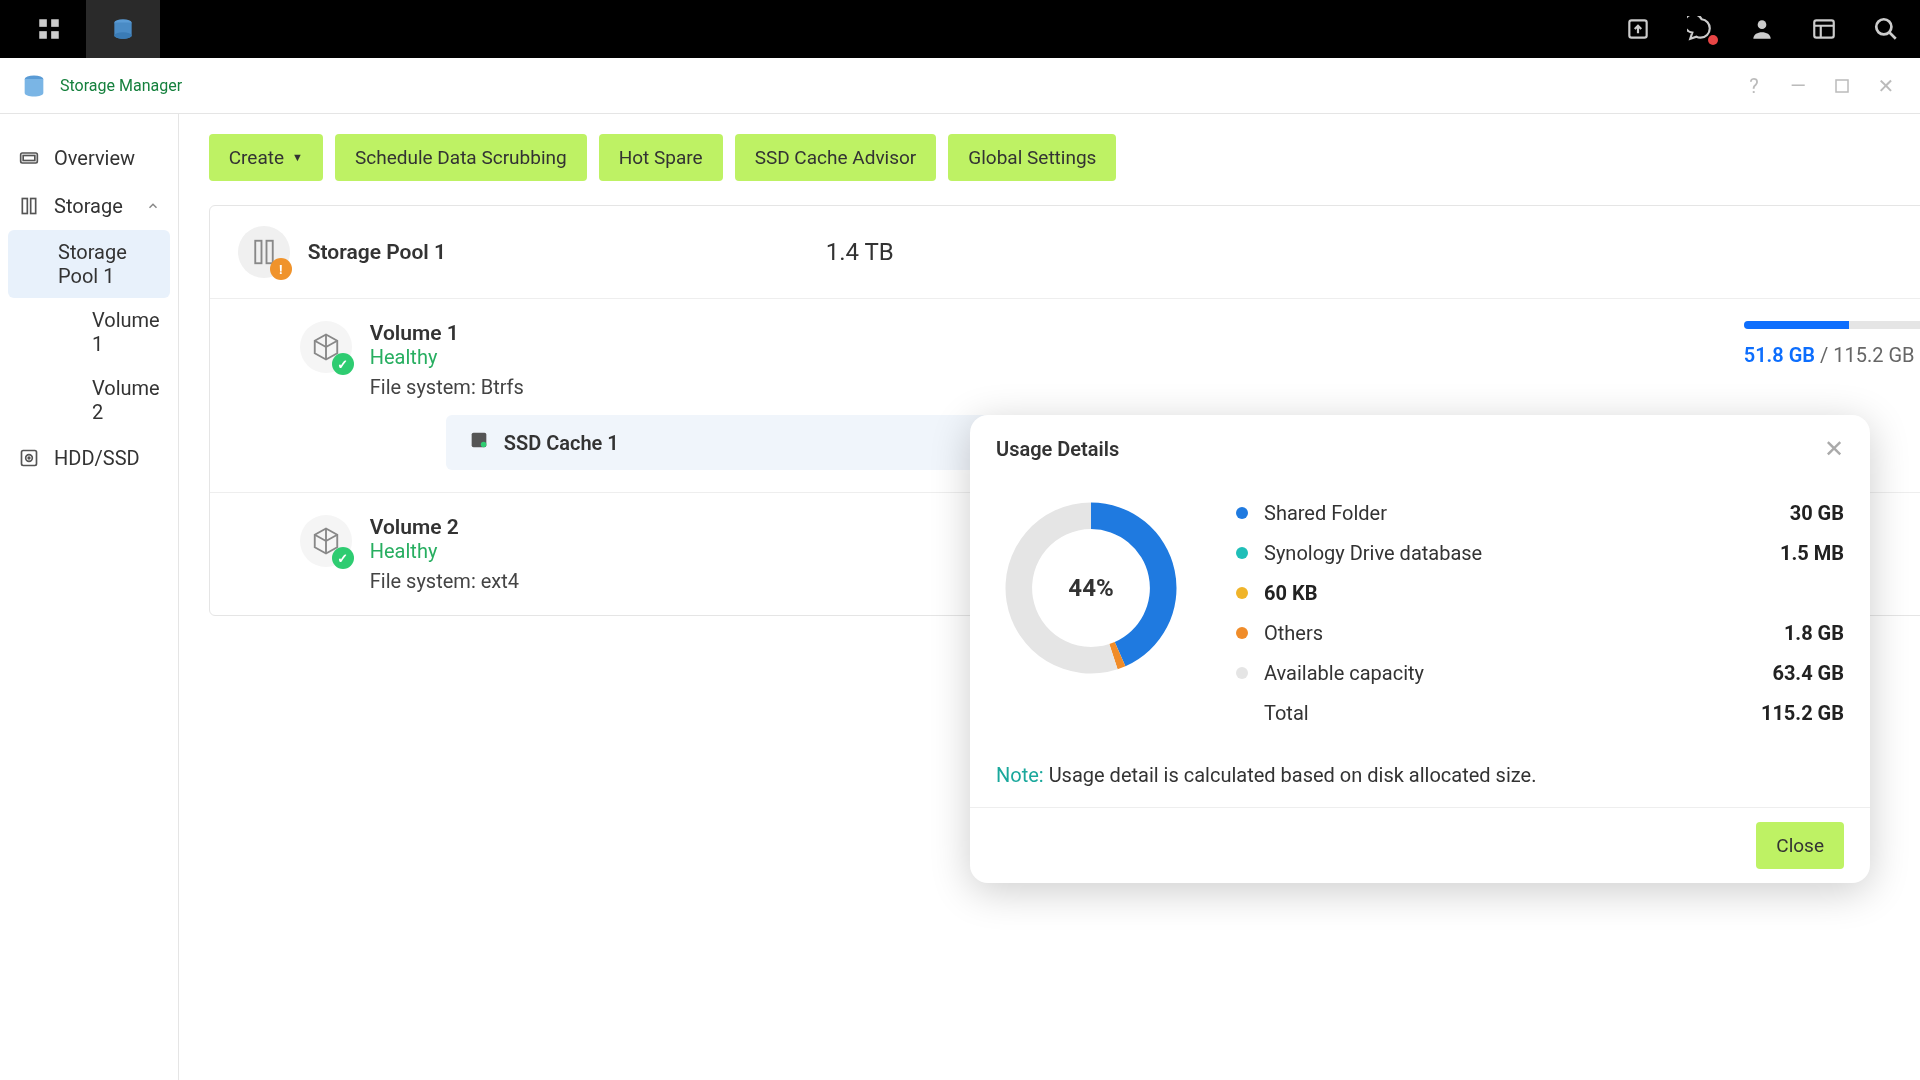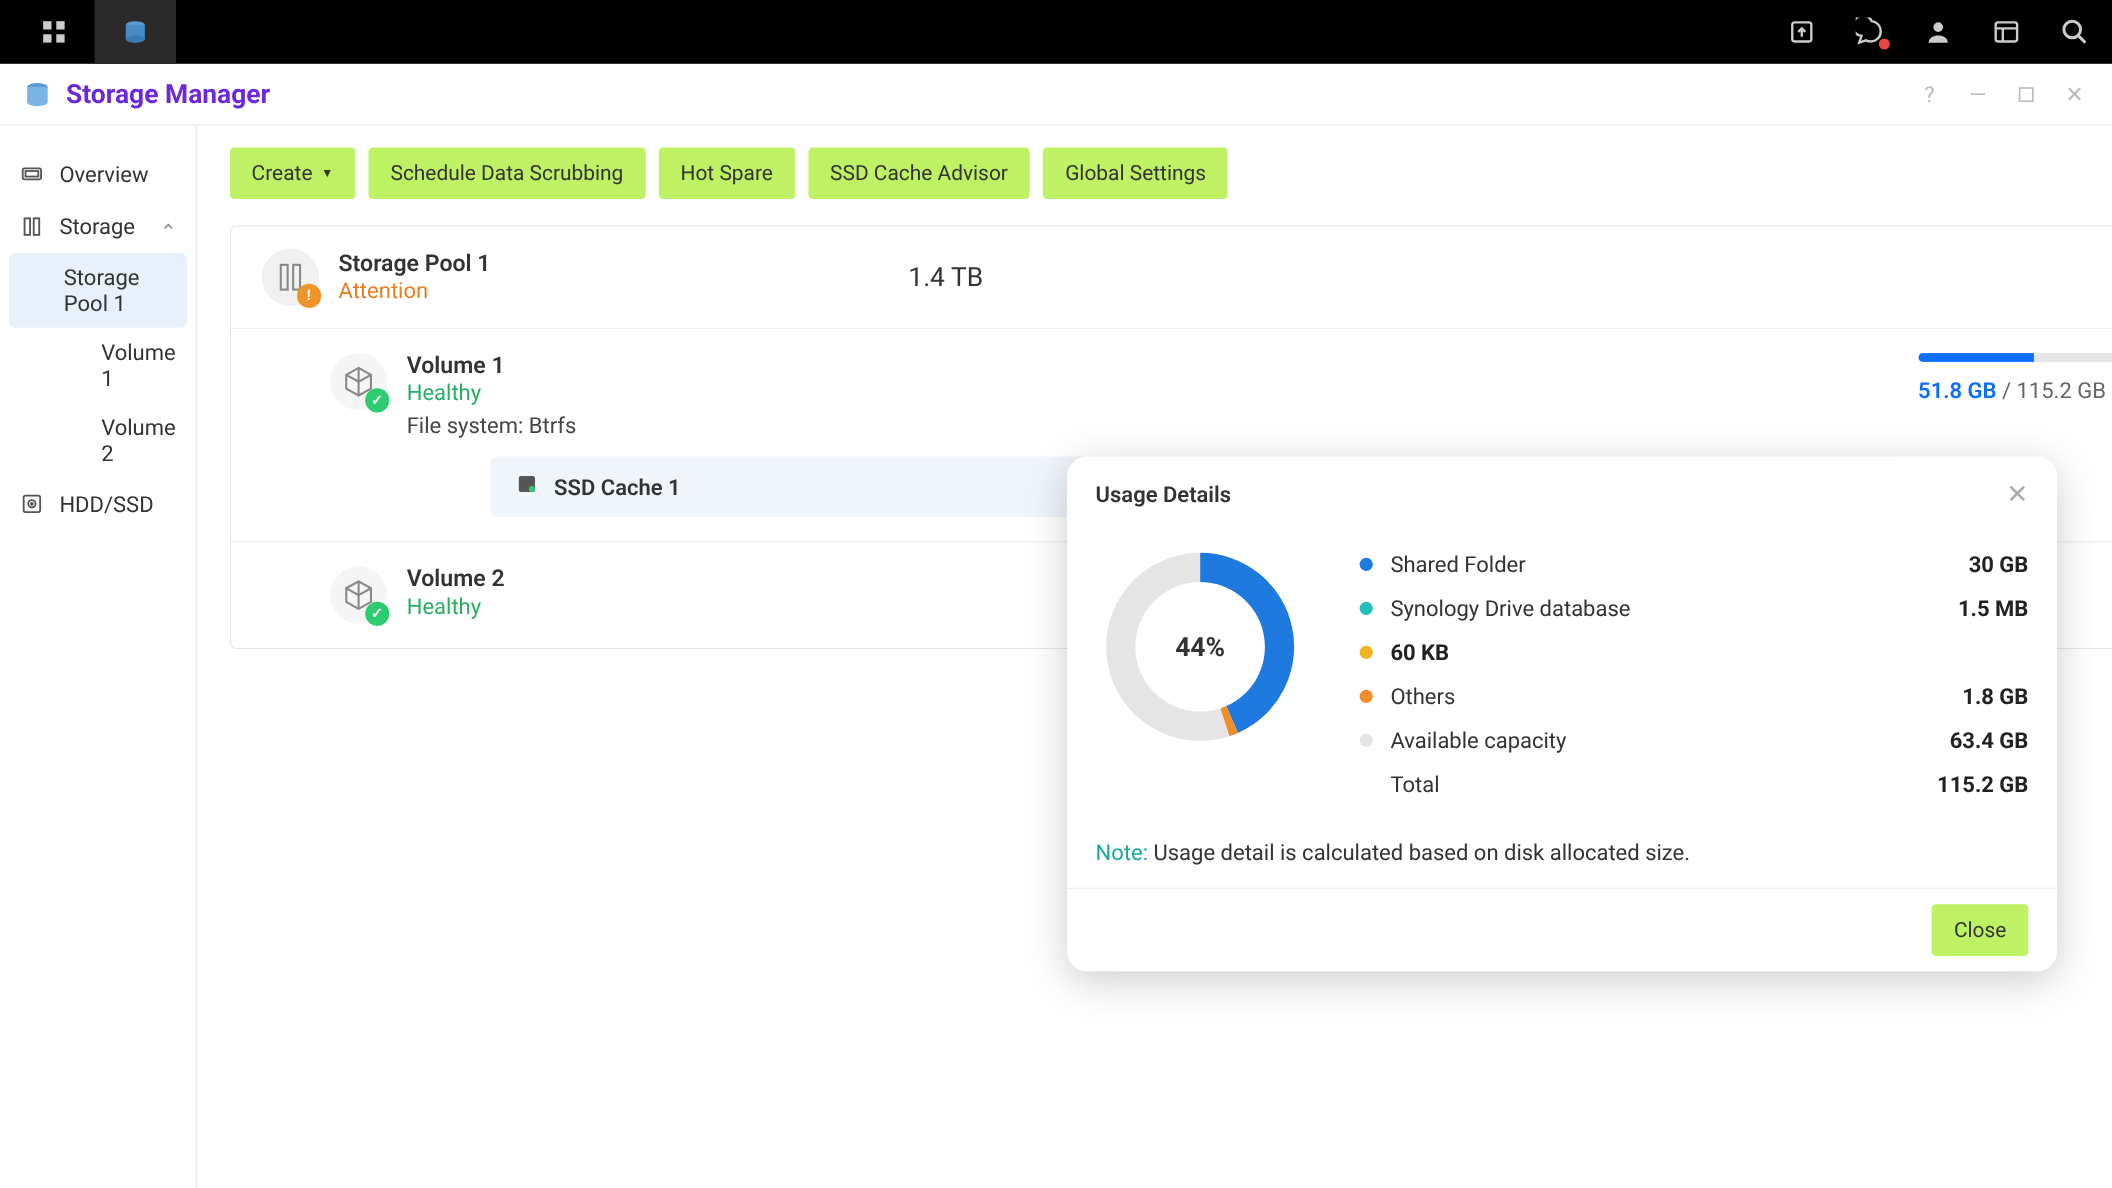--- a/index.html
+++ b/index.html
@@ -11,21 +11,21 @@
 .topbar-icon { width: 74px; height: 58px; display: flex; align-items: center; justify-content: center; color: #ccc; cursor: pointer; }
 .topbar-icon.active { background: #2a2a2a; }
 .topbar-right { display: flex; gap: 18px; align-items: center; }
 .topbar-right-icon { width: 44px; height: 44px; display: flex; align-items: center; justify-content: center; color: #ccc; cursor: pointer; position: relative; }
 .notif-dot { position: absolute; width: 10px; height: 10px; background: #e84545; border-radius: 50%; bottom: 6px; right: 4px; }
 
 
 .window-header { height: 56px; display: flex; align-items: center; justify-content: space-between; padding: 0 20px; border-bottom: 1px solid #e5e5e5; }
 .window-title-wrap { display: flex; align-items: center; gap: 12px; }
 .window-app-icon { width: 28px; height: 28px; }
-.window-title { font-size: 24px; color: #6d28d9; font-weight: 700; }
+.window-title { font-size: 16px; color: #15803d; font-weight: 400; }
 .window-controls { display: flex; gap: 16px; color: #bbb; }
 .window-ctrl { width: 28px; height: 28px; display: flex; align-items: center; justify-content: center; cursor: pointer; font-size: 20px; }
 
 
 .main { display: flex; height: calc(100% - 114px); }
 .sidebar { width: 362px; border-right: 1px solid #e5e5e5; padding: 20px 8px; }
 .side-item { display: flex; align-items: center; gap: 14px; padding: 12px 10px; font-size: 20px; color: #333; cursor: pointer; border-radius: 6px; }
 .side-item.has-chevron { justify-content: flex-start; }
 .side-chevron { margin-left: auto; color: #888; }
 .side-icon { width: 22px; height: 22px; display: flex; align-items: center; justify-content: center; }
@@ -230,21 +230,20 @@
       <div class="pool-header">
         <div class="pool-icon-wrap">
           <svg width="30" height="30" viewBox="0 0 24 24" fill="none" stroke="#888" stroke-width="1.5">
               <rect x="5" y="3" width="5" height="18"></rect>
               <rect x="14" y="3" width="5" height="18"></rect>
             </svg>
           <div class="status-badge status-warn">!</div>
         </div>
         <div class="pool-info">
           <div class="pool-name">Storage Pool 1</div>
-          <div class="pool-status status-attention">Attention</div>
         </div>
         <div class="pool-size">1.4 TB</div>
 
       </div>
 
       <div class="volume-row">
         <div class="vol-icon-wrap">
           <svg width="30" height="30" viewBox="0 0 24 24" fill="none" stroke="#888" stroke-width="1.5">
               <path d="M12 2l9 5v10l-9 5-9-5V7z"></path>
               <path d="M12 2v20M3 7l9 5 9-5"></path>
@@ -282,20 +281,23 @@
         <div class="vol-icon-wrap">
           <svg width="30" height="30" viewBox="0 0 24 24" fill="none" stroke="#888" stroke-width="1.5">
               <path d="M12 2l9 5v10l-9 5-9-5V7z"></path>
               <path d="M12 2v20M3 7l9 5 9-5"></path>
             </svg>
           <div class="status-badge status-ok">✓</div>
         </div>
         <div class="vol-info">
           <div class="vol-name">Volume 2</div>
           <div class="pool-status status-healthy">Healthy</div>
+          <div class="vol-fs">
+            <span>File system: </span><span>ext4</span>
+          </div>
         </div>
       </div>
 
     </div>
   </div>
 </div>
 
 <div class="modal">
   <div class="modal-header">
     <div class="modal-title">Usage Details</div>

